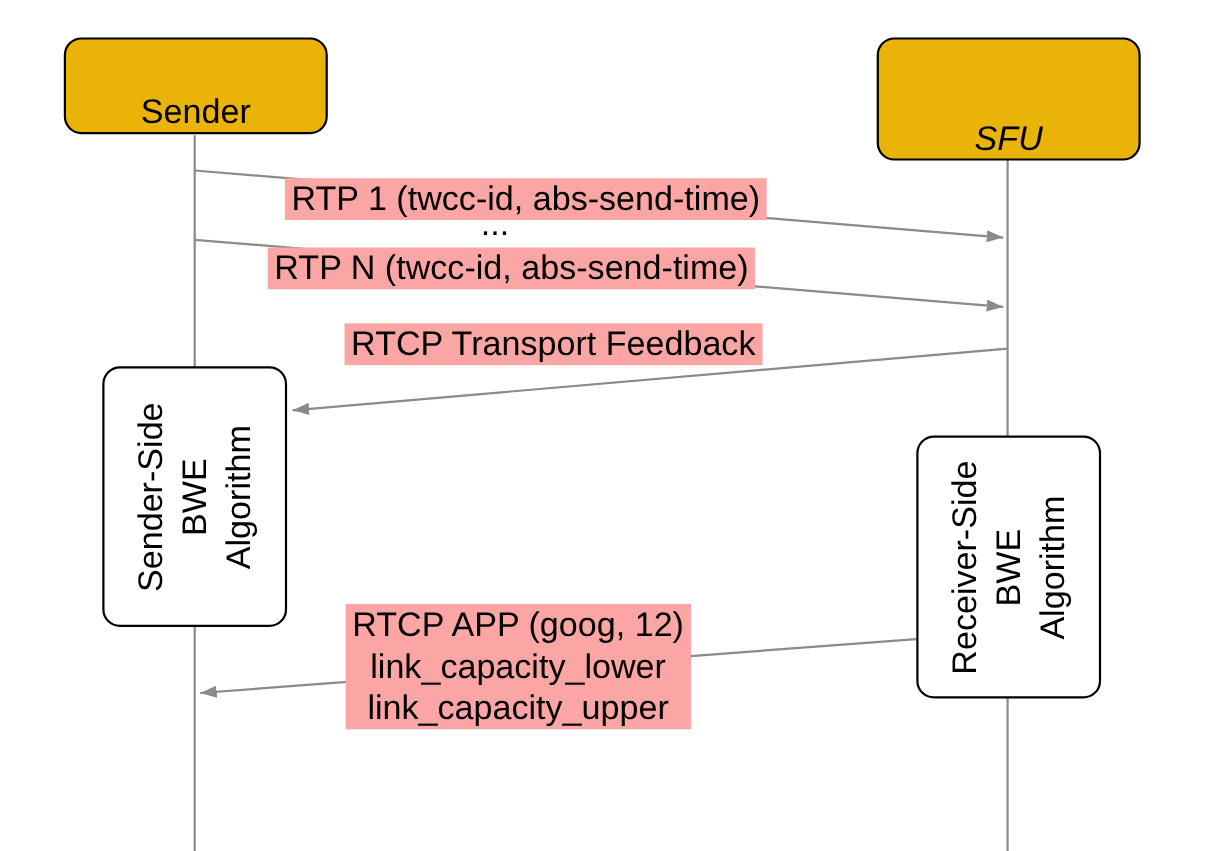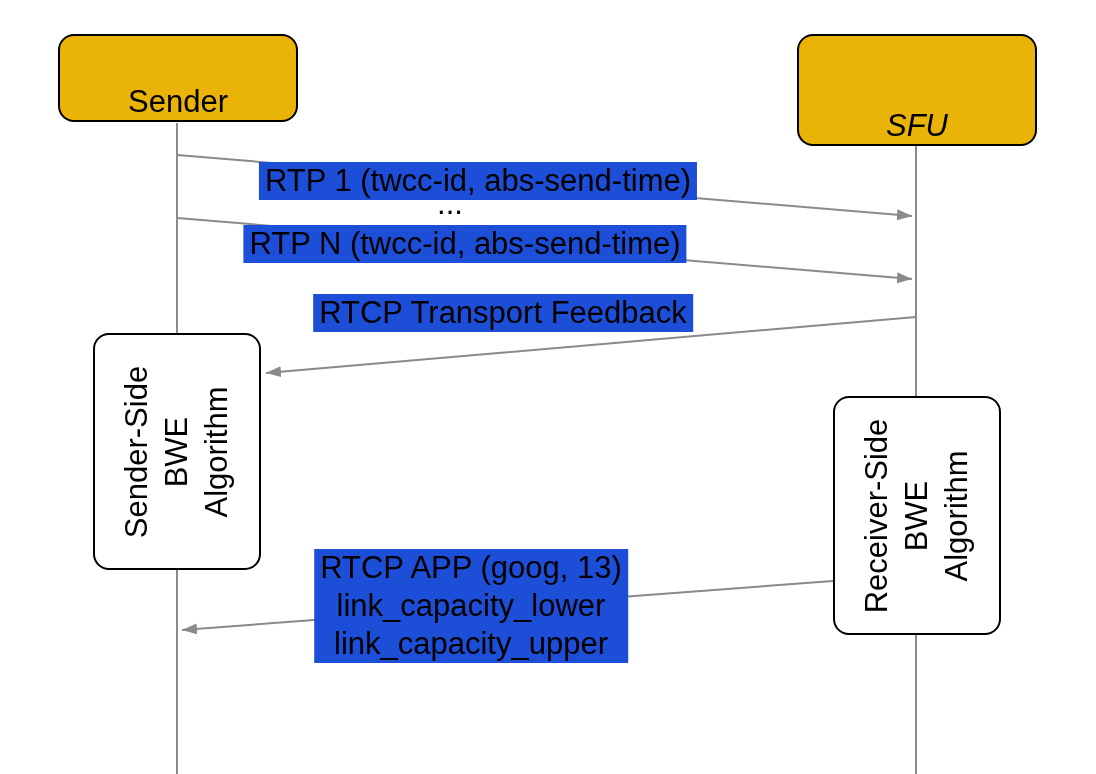--- a/index.html
+++ b/index.html
@@ -48,21 +48,21 @@
   .rotated {
     transform: rotate(-90deg);
     white-space: nowrap;
     text-align: center;
     font-size: 31px;
     line-height: 40px;
   }
   .msg-label {
     position: absolute;
     transform: translateX(-50%);
-    background: #1d4ed8;
+    background: #fca5a5;
     font-size: 31px;
     line-height: 38px;
     text-align: center;
     white-space: nowrap;
     padding: 0 6px;
     z-index: 3;
   }
   .lbl-rtp1     { left: 478px; top: 162px; }
   .lbl-ellipsis { left: 450px; top: 185px; background: transparent; }
   .lbl-rtpn     { left: 447px; top: 225px; margin-left: 18px; }
@@ -118,18 +118,18 @@
 
   <div class="msg-label lbl-ellipsis">...</div>
 
   <div class="msg-label lbl-rtpn">RTP N (twcc-id, abs-send-time)</div>
 
   <div class="msg-label lbl-feedback">
     <div>RTCP Transport Feedback</div>
   </div>
 
   <div class="msg-label lbl-app">
-    <div>RTCP APP (goog, 13)</div>
+    <div>RTCP APP (goog, 12)</div>
     <div>link_capacity_lower</div>
     <div>link_capacity_upper</div>
   </div>
 
 </div>
 
 </body></html>

